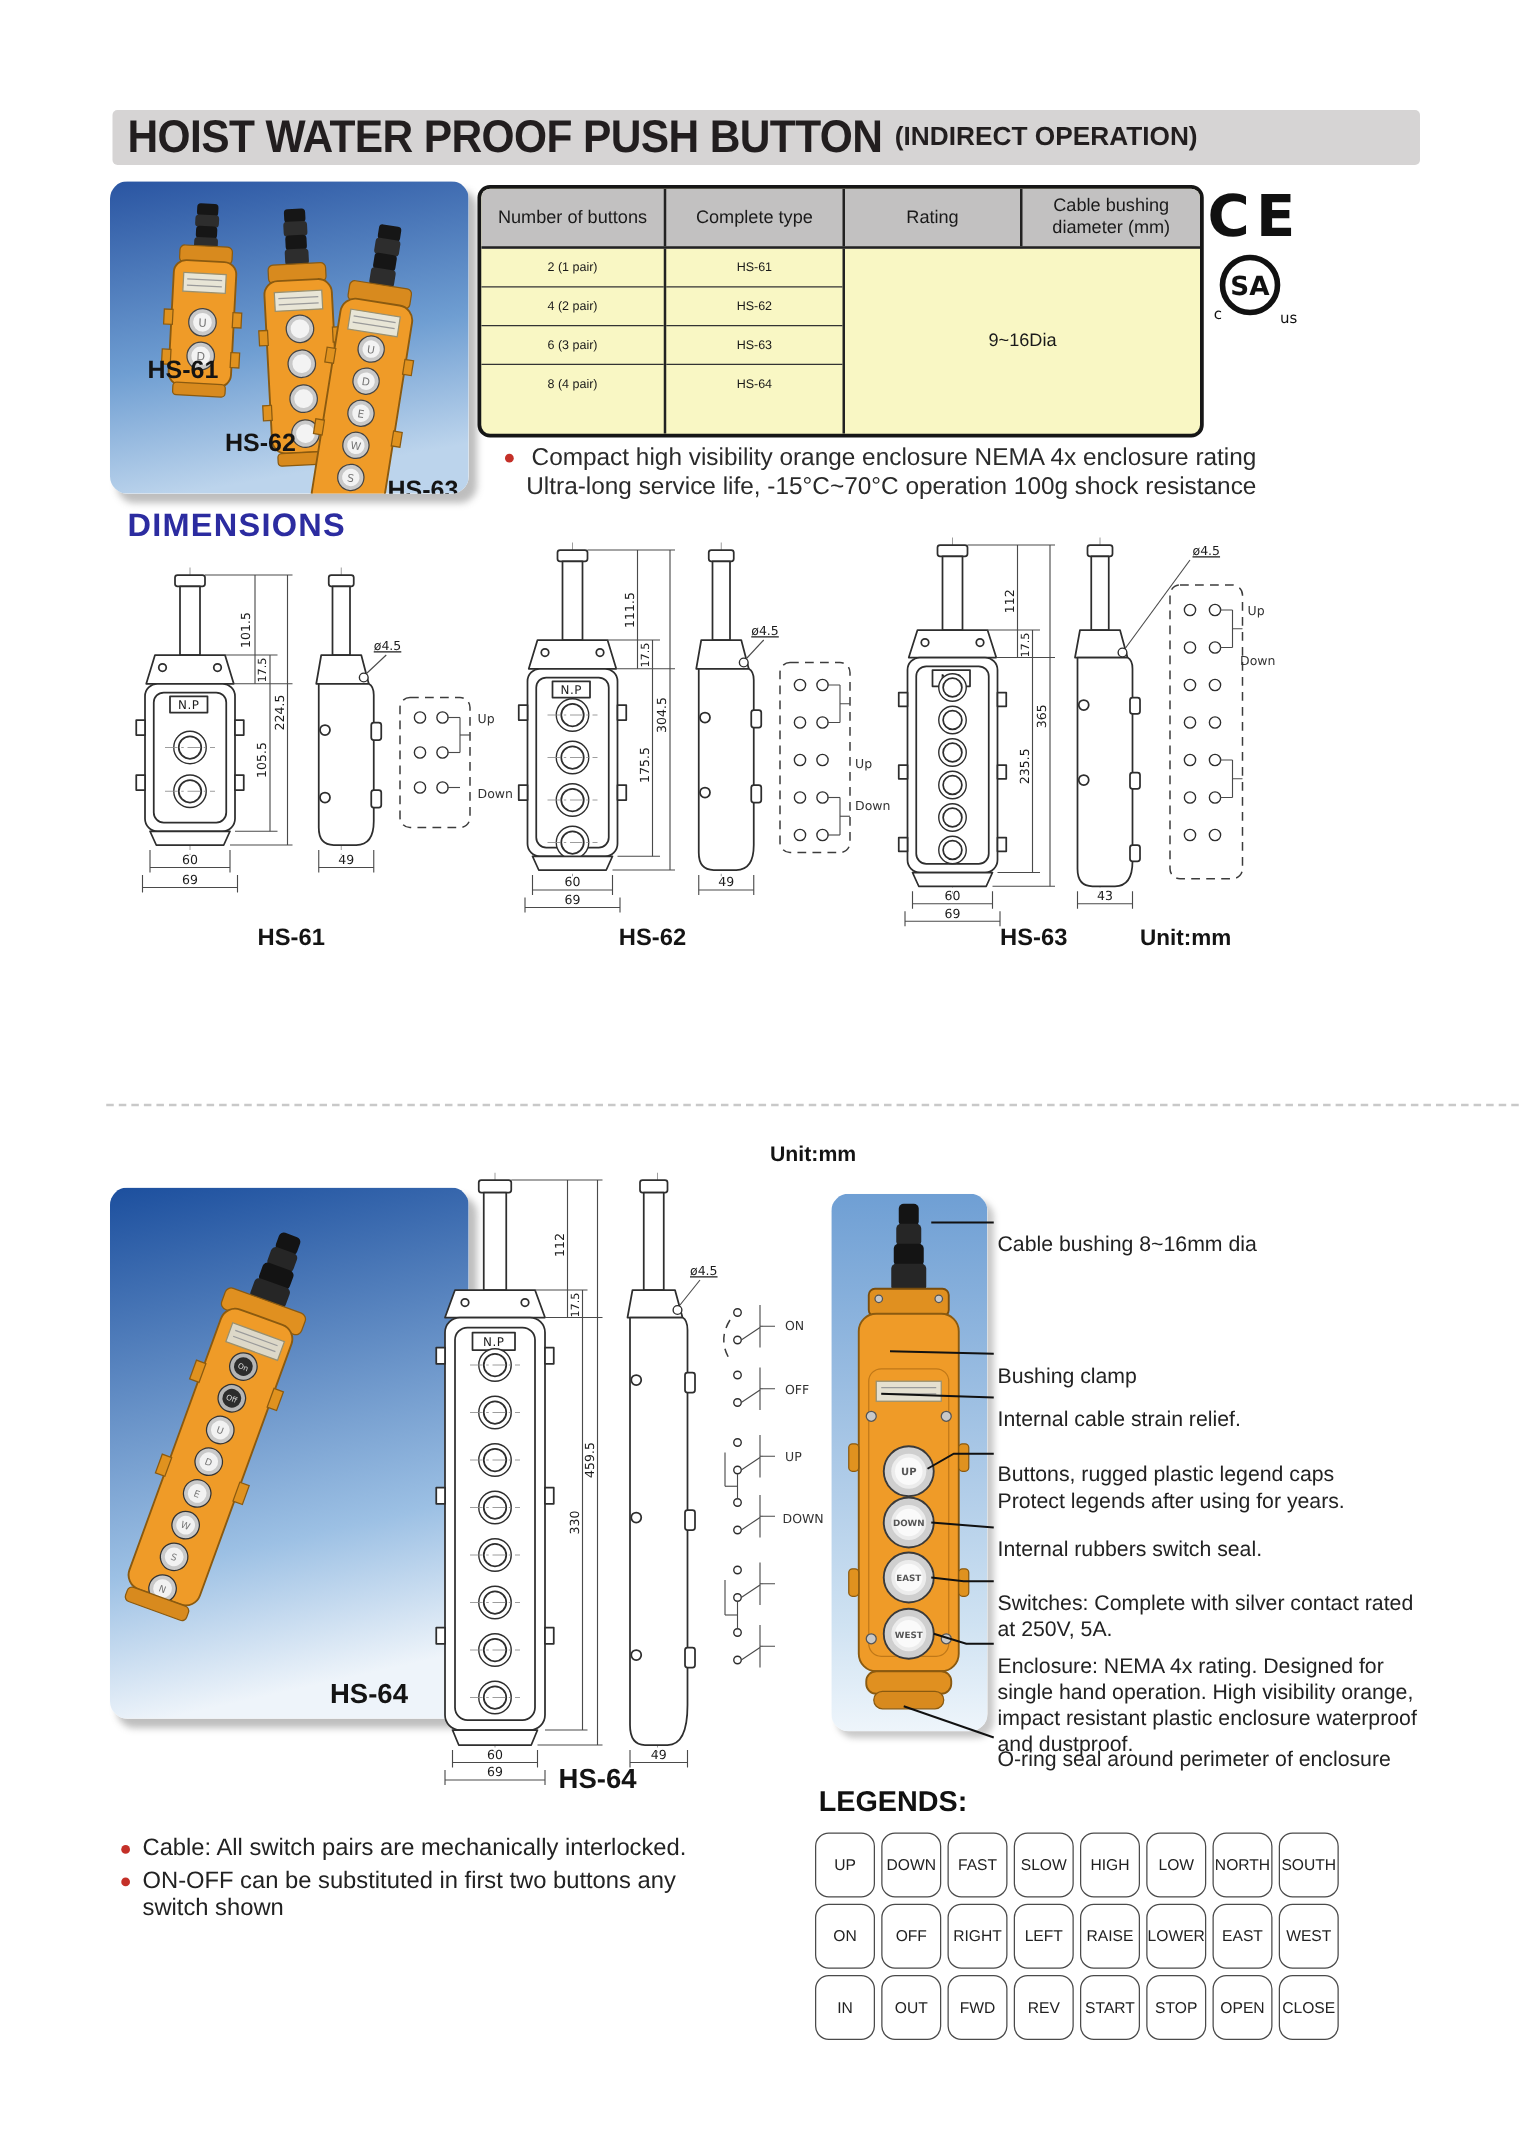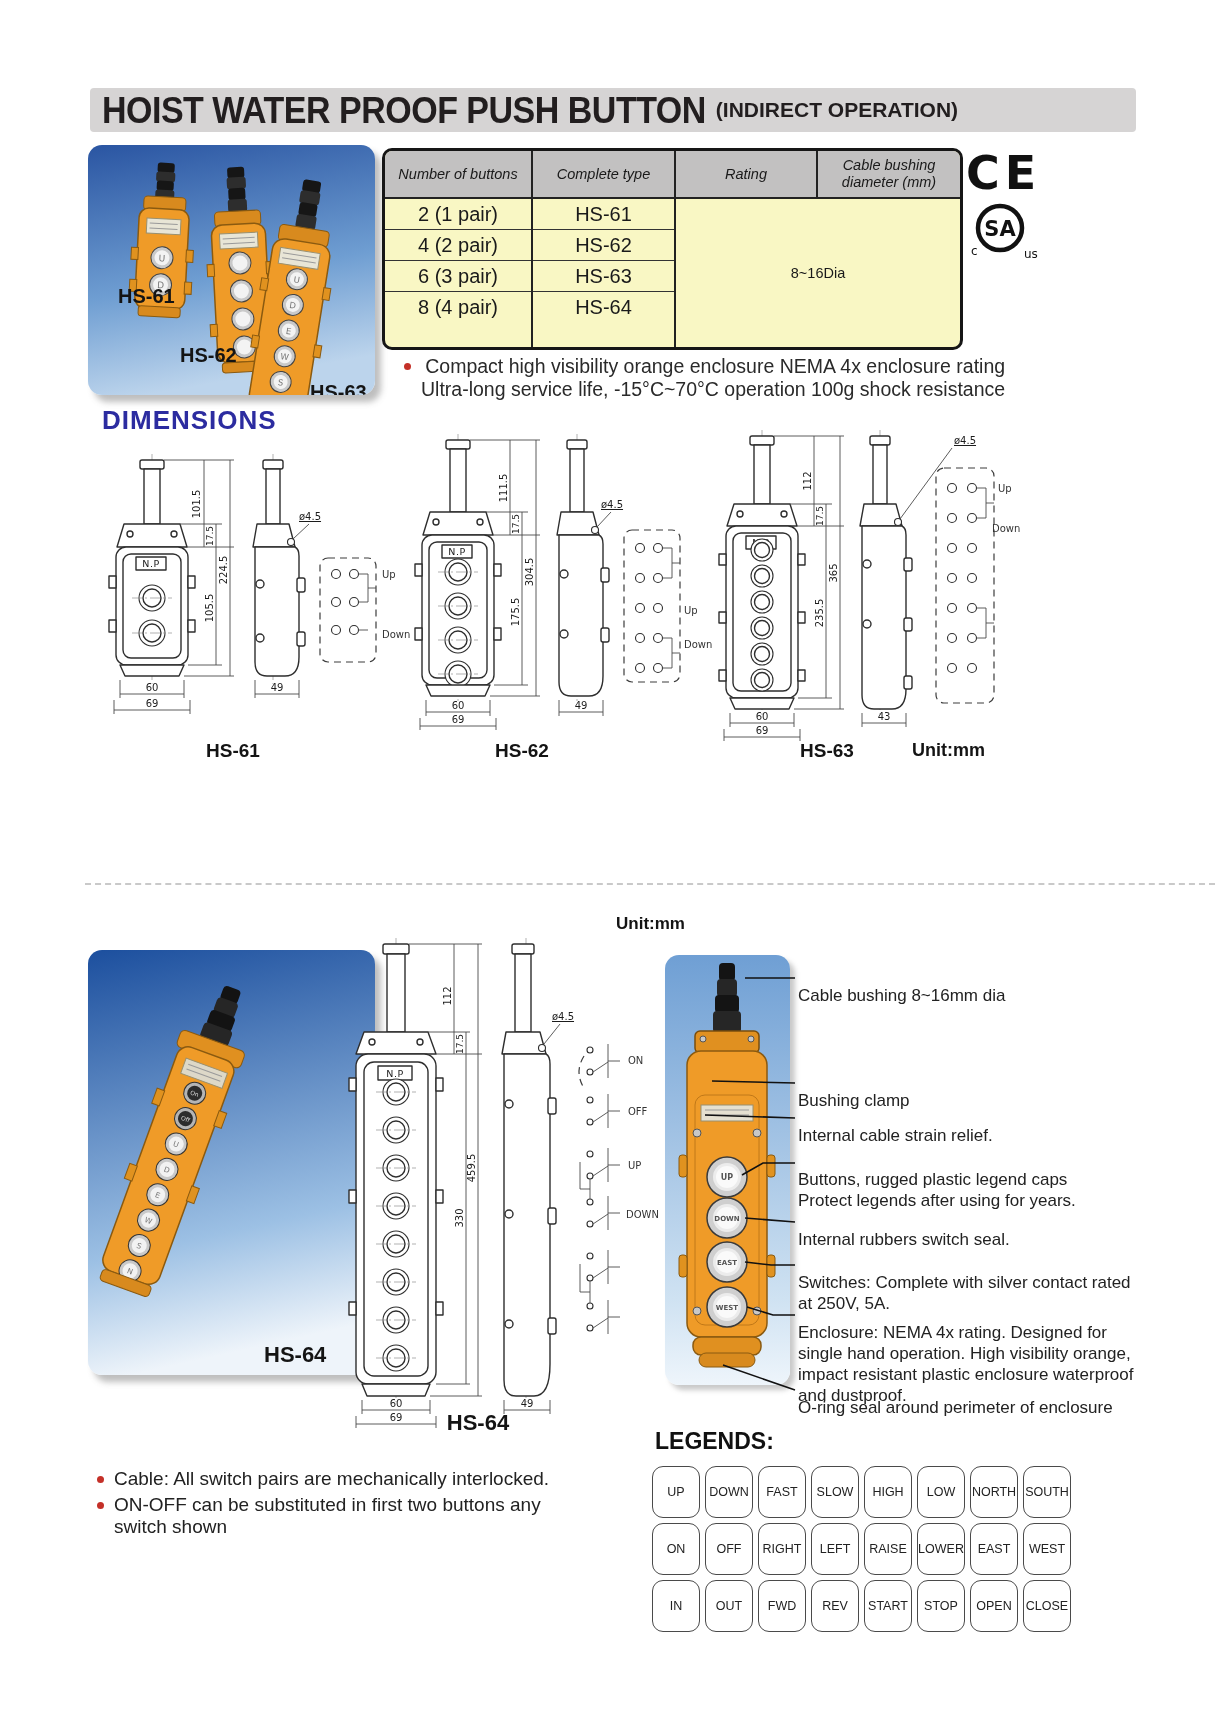--- a/index.html
+++ b/index.html
@@ -10,27 +10,27 @@
   .titlebar{left:90px;top:88px;width:1046px;height:44px;background:#d6d4d4;border-radius:4px;display:flex;align-items:center;padding-left:12px;box-sizing:border-box;}
   .title-main{font-size:34px;font-weight:bold;letter-spacing:-0.5px;color:#221e1f;transform:scaleY(1.08);white-space:nowrap;}
   .title-sub{font-size:21px;font-weight:bold;color:#221e1f;margin-left:10px;white-space:nowrap;}
 
   
   .panel{border-radius:14px;overflow:hidden;box-shadow:6px 7px 6px rgba(110,110,110,.45);}
   .mlabel{position:absolute;font-weight:bold;color:#141414;font-size:20px;}
 
   
   .spec{left:382px;top:148px;width:575px;height:196px;border:3.5px solid #161616;border-radius:10px;overflow:hidden;display:flex;flex-direction:column;background:#f9f7c4;}
-  .spec-head{display:flex;height:46px;background:#c2c1c1;border-bottom:2.5px solid #222;font-style:italic;}
+  .spec-head{display:flex;height:46px;background:#c2c1c1;border-bottom:2.5px solid #222;}
   .spec-body{display:flex;flex:1;}
   .hc{display:flex;align-items:center;justify-content:center;text-align:center;font-size:14.5px;box-sizing:border-box;white-space:pre-line;line-height:1.15;}
   .c1{width:148px;} .c2{width:143px;} .c3{width:142px;} .c4{width:142px;flex:1;}
   .vb{border-right:2px solid #222;}
   .colbody{display:flex;flex-direction:column;box-sizing:border-box;}
-  .trow{height:30px;display:flex;align-items:center;justify-content:center;font-size:20px;}
+  .trow{height:30px;display:flex;align-items:center;justify-content:center;font-size:10px;}
   .rline{border-bottom:1.5px solid #333;}
   .ratings{display:flex;flex-direction:column;justify-content:space-between;padding:7px 0;box-sizing:border-box;}
   .rat{font-size:14.5px;text-align:center;}
   .bushcell{display:flex;align-items:center;justify-content:center;font-size:14.5px;}
 
   
   .ce{left:966px;top:146px;font-size:46px;font-weight:bold;letter-spacing:5px;color:#111;font-family:"DejaVu Sans",sans-serif;}
 
   
   .bullet{width:7px;height:7px;border-radius:50%;background:#c43028;}
@@ -186,21 +186,21 @@
         <div class="trow rline">4 (2 pair)</div>
         <div class="trow rline">6 (3 pair)</div>
         <div class="trow">8 (4 pair)</div>
       </div>
       <div class="colbody c2 vb">
         <div class="trow rline">HS-61</div>
         <div class="trow rline">HS-62</div>
         <div class="trow rline">HS-63</div>
         <div class="trow">HS-64</div>
       </div>
-      <div class="bushcell c4">8~16Dia</div>
+      <div class="bushcell c4">9~16Dia</div>
     </div>
   </div>
 
   <div class="abs ce">CE</div>
   <svg class="abs" style="left:962px;top:200px;" width="80" height="64" viewBox="0 0 80 64">
     <circle cx="38" cy="28" r="22" fill="none" stroke="#111" stroke-width="4.5"></circle>
     <text x="38" y="36" text-anchor="middle" font-size="21" font-weight="bold" font-family="DejaVu Sans,sans-serif" fill="#111">SA</text>
     <text x="9" y="55" font-size="12" font-family="DejaVu Sans,sans-serif" fill="#111">c</text>
     <text x="62" y="58" font-size="12" font-family="DejaVu Sans,sans-serif" fill="#111">us</text>
   </svg>

